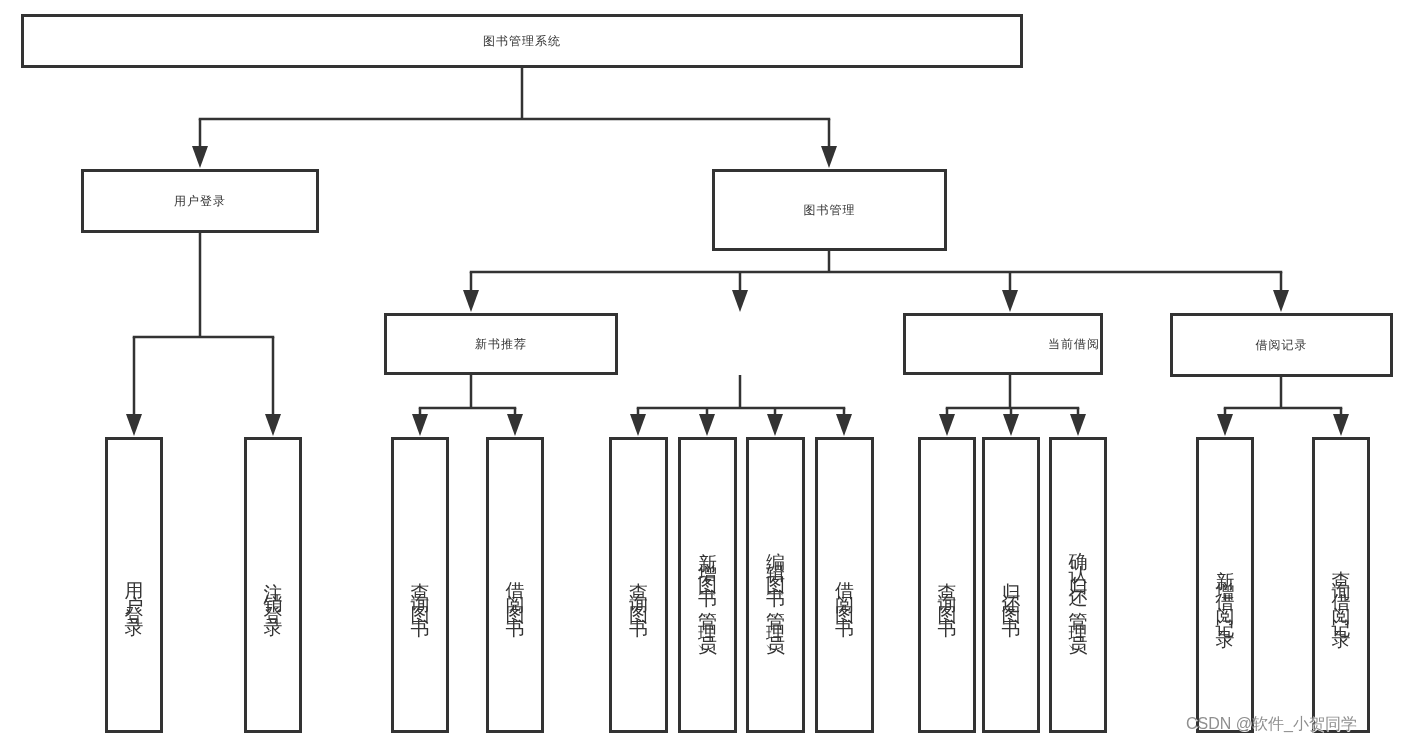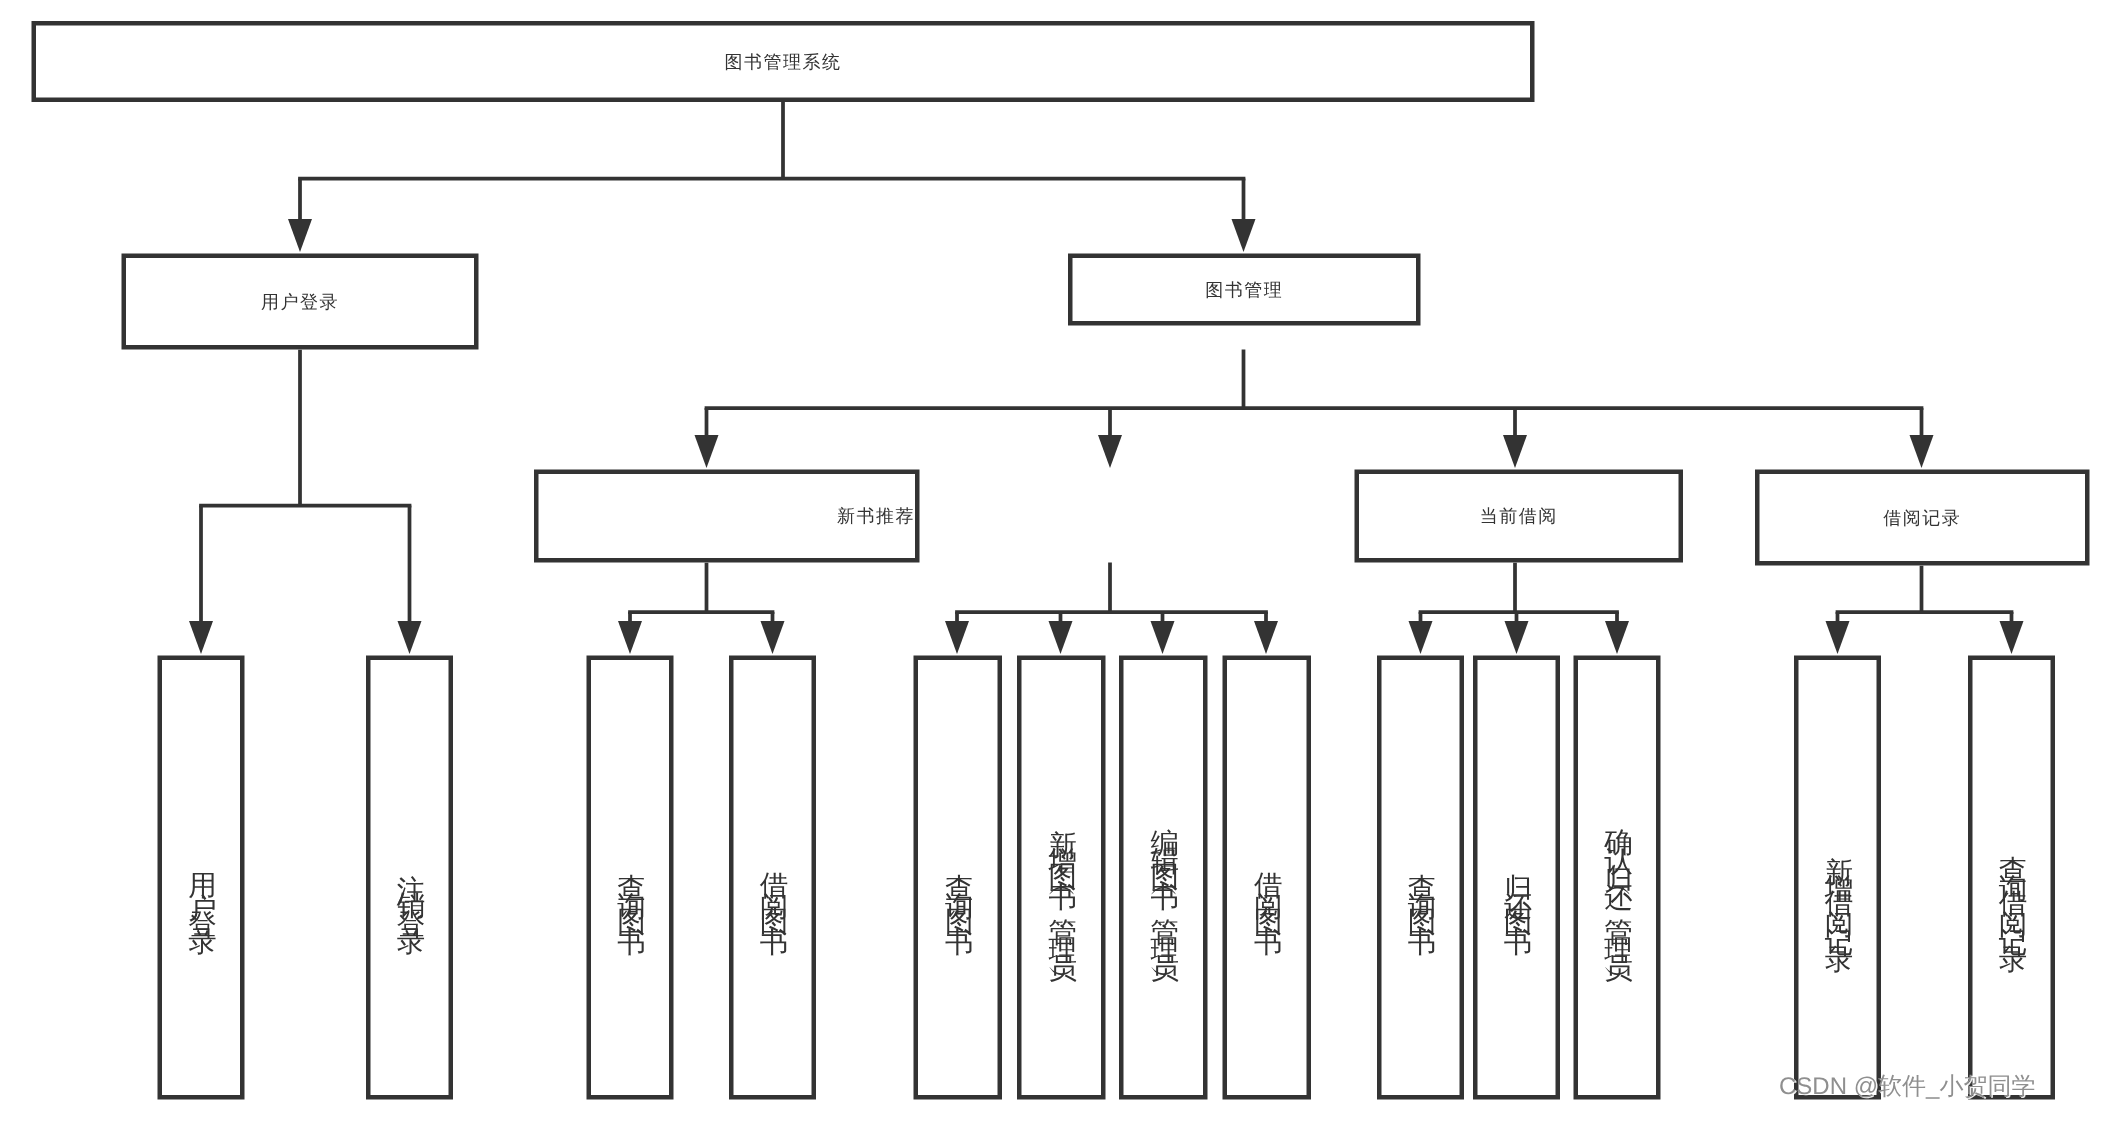--- a/index.html
+++ b/index.html
@@ -130,28 +130,28 @@
     </g>
   </svg>
 
   <div class="box" style="left:21px;top:14px;width:1002px;height:54px;">
     <span>图书管理系统</span>
   </div>
 
   <div class="box" style="left:81px;top:169px;width:238px;height:64px;">
     <span>用户登录</span>
   </div>
-  <div class="box" style="left:712px;top:169px;width:235px;height:48px;">
+  <div class="box" style="left:712px;top:169px;width:235px;height:82px;">
     <span>图书管理</span>
   </div>
 
-  <div class="box" style="left:356px;top:313px;width:257px;height:62px;justify-content:flex-end;">
+  <div class="box" style="left:384px;top:313px;width:234px;height:62px;">
     <span>新书推荐</span>
   </div>
-  <div class="box" style="left:903px;top:313px;width:219px;height:62px;">
+  <div class="box" style="left:903px;top:313px;width:200px;height:62px;justify-content:flex-end;">
     <span>当前借阅</span>
   </div>
   <div class="box" style="left:1170px;top:313px;width:223px;height:64px;">
     <span>借阅记录</span>
   </div>
 
   <div class="box leaf" style="left:105px;top:437px;width:58px;height:296px;">用户登录</div>
   <div class="box leaf" style="left:244px;top:437px;width:58px;height:296px;">注销登录</div>
 
   <div class="box leaf" style="left:391px;top:437px;width:58px;height:296px;">查询图书</div>

